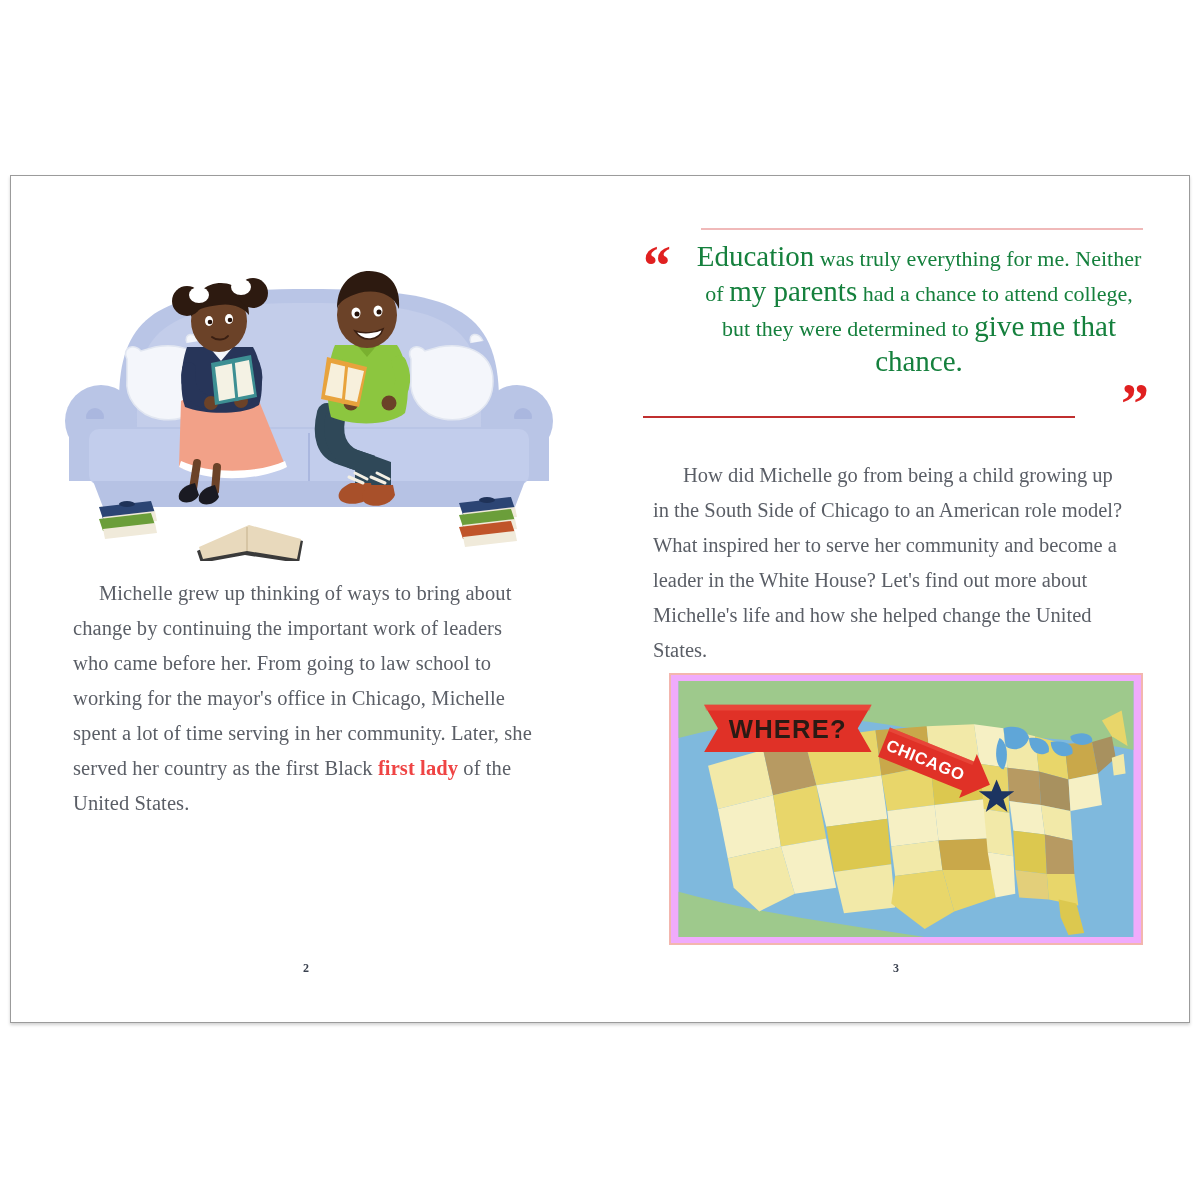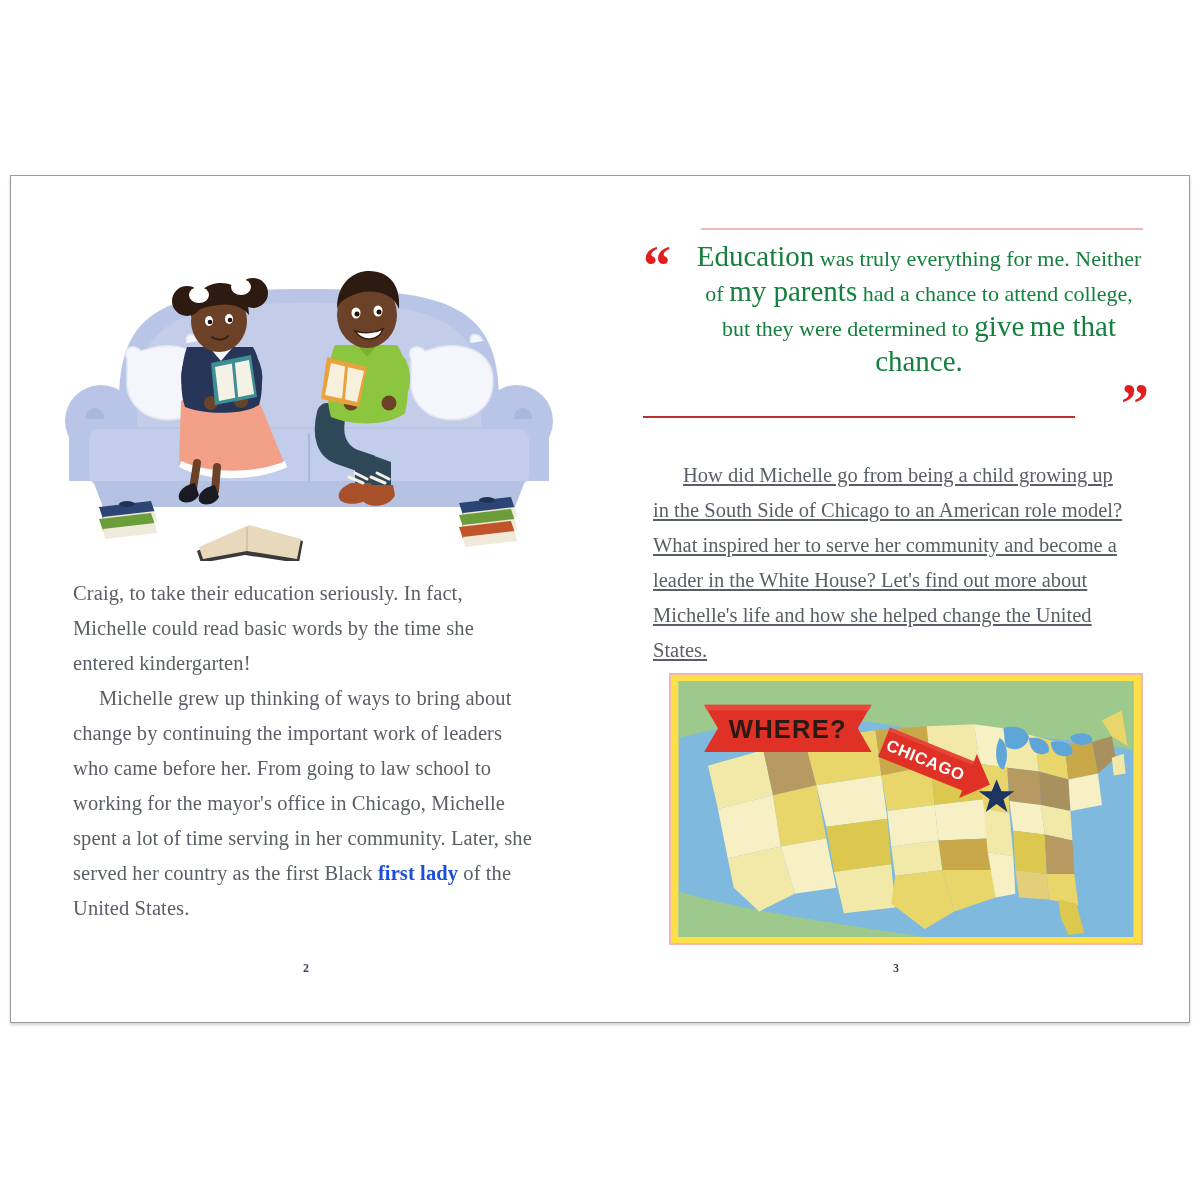--- a/index.html
+++ b/index.html
@@ -58,21 +58,21 @@
     top: 400px;
     width: 460px;
     font-size: 20.5px;
     line-height: 35px;
     color: #5a5e66;
     font-family: "Liberation Serif", serif;
     letter-spacing: 0.1px;
   }
   #left-body p { margin: 0; }
   #left-body p.indent { text-indent: 26px; }
-  #left-body b { color: #1d4ed8; font-weight: 700; }
+  #left-body b { color: #ef4444; font-weight: 700; }
 
   
   .folio {
     position: absolute;
     bottom: 46px;
     width: 100%;
     text-align: center;
     font-size: 12px;
     color: #3b4250;
     font-family: "Liberation Serif", serif;
@@ -141,30 +141,30 @@
   #right-body {
     position: absolute;
     left: 52px;
     top: 282px;
     width: 480px;
     font-size: 20.5px;
     line-height: 35px;
     color: #5a5e66;
     font-family: "Liberation Serif", serif;
   }
-  #right-body p { margin: 0; text-indent: 30px; text-decoration: underline; }
+  #right-body p { margin: 0; text-indent: 30px; }
 
   
   #map-figure {
     position: absolute;
     left: 68px;
     top: 497px;
     width: 474px;
     height: 272px;
-    background: #fde047;
+    background: #f0abfc;
     border: 2px solid #f3b6ae;
     box-sizing: border-box;
     padding: 6px;
   }
   #map-inner {
     position: relative;
     width: 100%;
     height: 100%;
     overflow: hidden;
   }
@@ -301,21 +301,20 @@
 
         <g>
           <path d="M138 300 L190 276 L244 290 L240 312 L186 304 L142 312 Z" fill="#3a3a3a"></path>
           <path d="M140 296 L190 274 L242 288 L238 308 L188 300 L144 308 Z" fill="#e8d9bc"></path>
           <path d="M188 276 L188 300" stroke="#d6c5a4" stroke-width="2"></path>
         </g>
       </svg>
     </div>
 
     <div id="left-body">
-      <p>Craig, to take their education seriously. In fact, Michelle could read basic words by the time she entered kindergarten!</p>
       <p class="indent"><span>Michelle grew up thinking of ways to bring about change by continuing the important work of leaders who came before her. From going to law school to working for the mayor's office in Chicago, Michelle spent a lot of time serving in her community. Later, she served her country as the first Black </span><b>first lady</b><span> of the United States.</span></p>
     </div>
 
     <div class="folio">2</div>
   </div>
 
   <div class="page" id="page-right">
 
     <div id="pullquote">
       <div id="pq-rule-top"></div>

